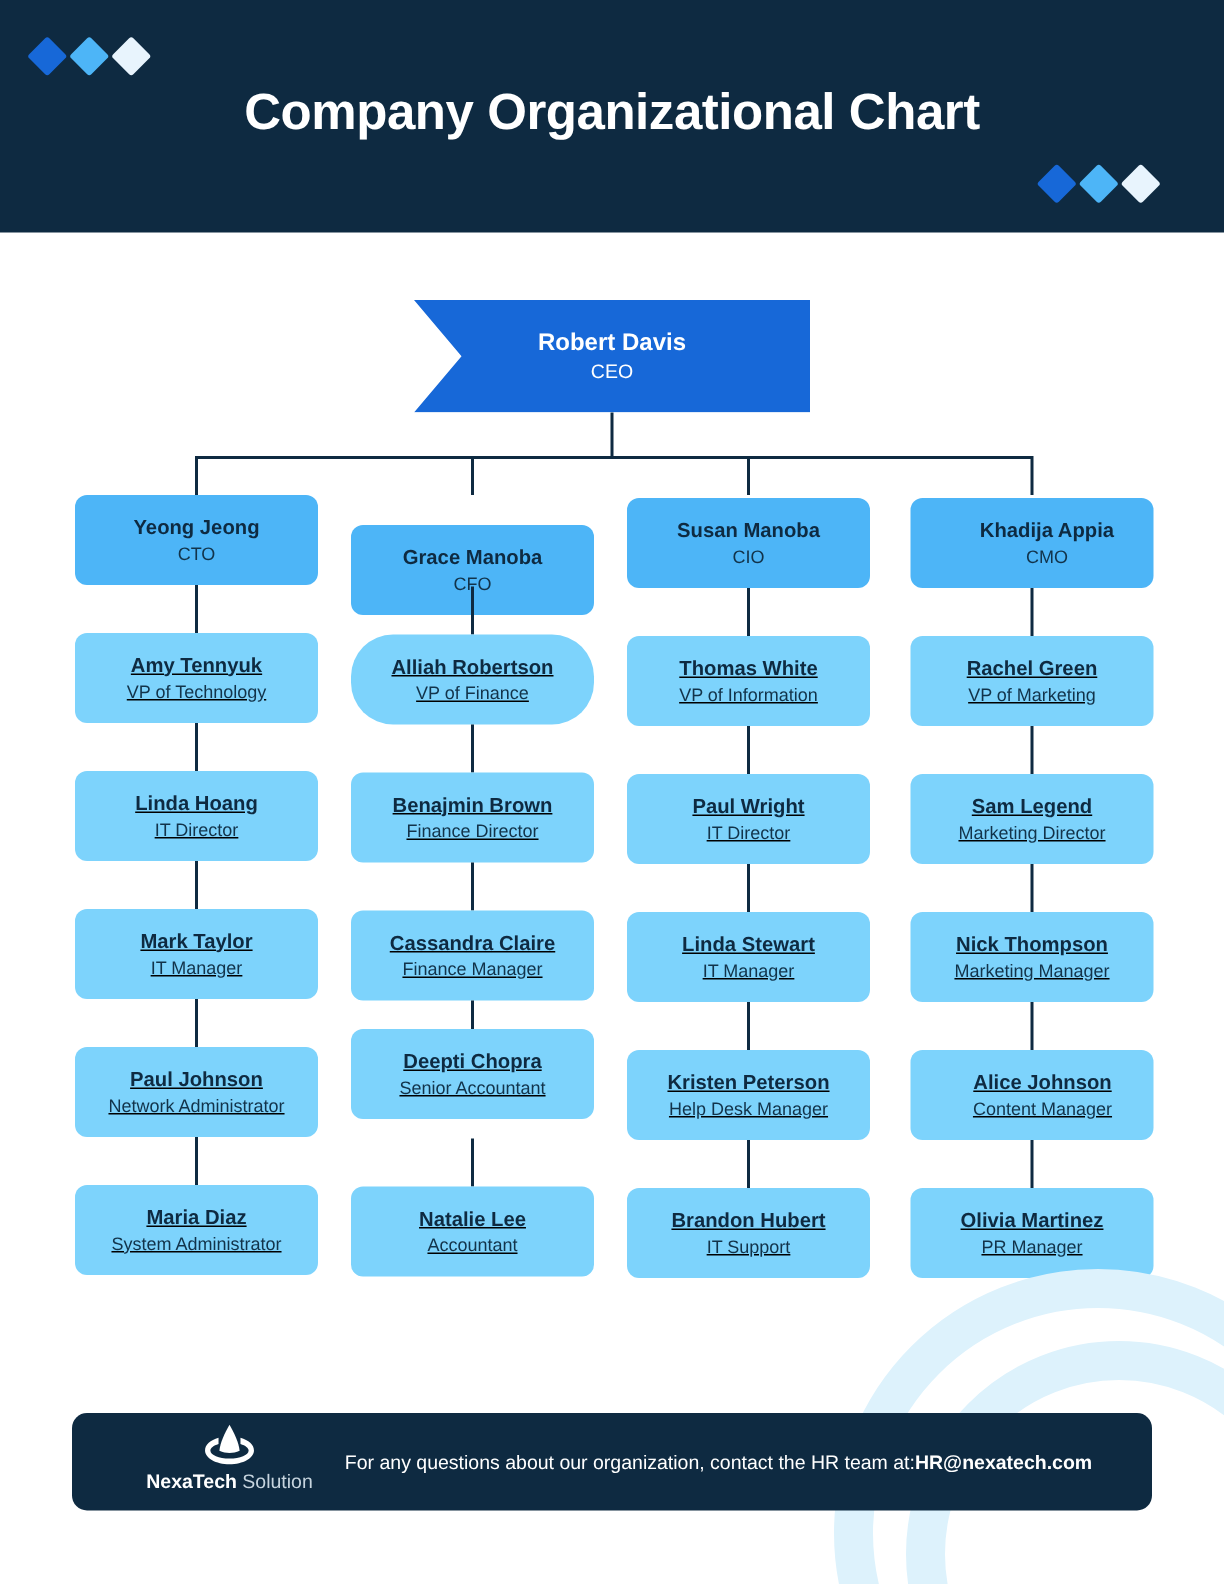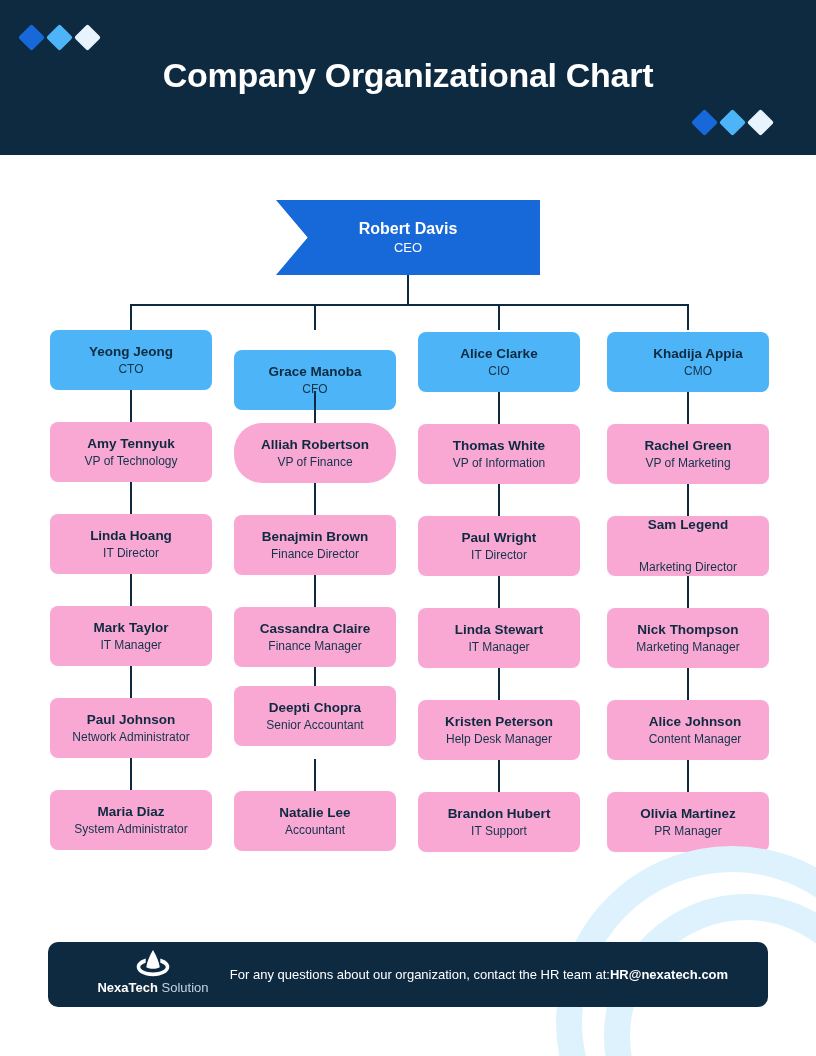--- a/index.html
+++ b/index.html
@@ -119,22 +119,23 @@
     align-items: center;
     justify-content: center;
     text-align: center;
     padding: 0 6px;
   }
   .node.lead {
     background: #4db5f7;
     height: 60px;
   }
   .node.sub {
-    background: #f9a8d4;
+    background: #7dd3fc;
     height: 60px;
+    text-decoration: underline;
   }
   .node-name {
     color: #0e2a41;
     font-size: 13.5px;
     font-weight: bold;
     line-height: 18px;
   }
   .node-title {
     color: #12334a;
     font-size: 12px;
@@ -311,21 +312,21 @@
     </div>
     <div class="conn v" style="left:80px; top:428px; height:32px;"></div>
     <div class="node sub" style="top:460px;">
       <div class="node-name">Natalie Lee</div>
       <div class="node-title">Accountant</div>
     </div>
   </div>
 
   <div class="column" style="left:418px; top:177px;">
     <div class="node lead" style="top:0px;">
-      <div class="node-name">Alice Clarke</div>
+      <div class="node-name">Susan Manoba</div>
       <div class="node-title">CIO</div>
     </div>
     <div class="conn v" style="left:80px; top:60px; height:32px;"></div>
     <div class="node sub" style="top:92px;">
       <div class="node-name">Thomas White</div>
       <div class="node-title">VP of Information</div>
     </div>
     <div class="conn v" style="left:80px; top:152px; height:32px;"></div>
     <div class="node sub" style="top:184px;">
       <div class="node-name">Paul Wright</div>
@@ -352,21 +353,21 @@
     <div class="node lead" style="top:0px;padding-left:26px;">
       <div class="node-name">Khadija Appia</div>
       <div class="node-title">CMO</div>
     </div>
     <div class="conn v" style="left:80px; top:60px; height:32px;"></div>
     <div class="node sub" style="top:92px;">
       <div class="node-name">Rachel Green</div>
       <div class="node-title">VP of Marketing</div>
     </div>
     <div class="conn v" style="left:80px; top:152px; height:32px;"></div>
-    <div class="node sub" style="top:184px;justify-content:space-between;">
+    <div class="node sub" style="top:184px;">
       <div class="node-name">Sam Legend</div>
       <div class="node-title">Marketing Director</div>
     </div>
     <div class="conn v" style="left:80px; top:244px; height:32px;"></div>
     <div class="node sub" style="top:276px;">
       <div class="node-name">Nick Thompson</div>
       <div class="node-title">Marketing Manager</div>
     </div>
     <div class="conn v" style="left:80px; top:336px; height:32px;"></div>
     <div class="node sub" style="top:368px;padding-left:20px;">

